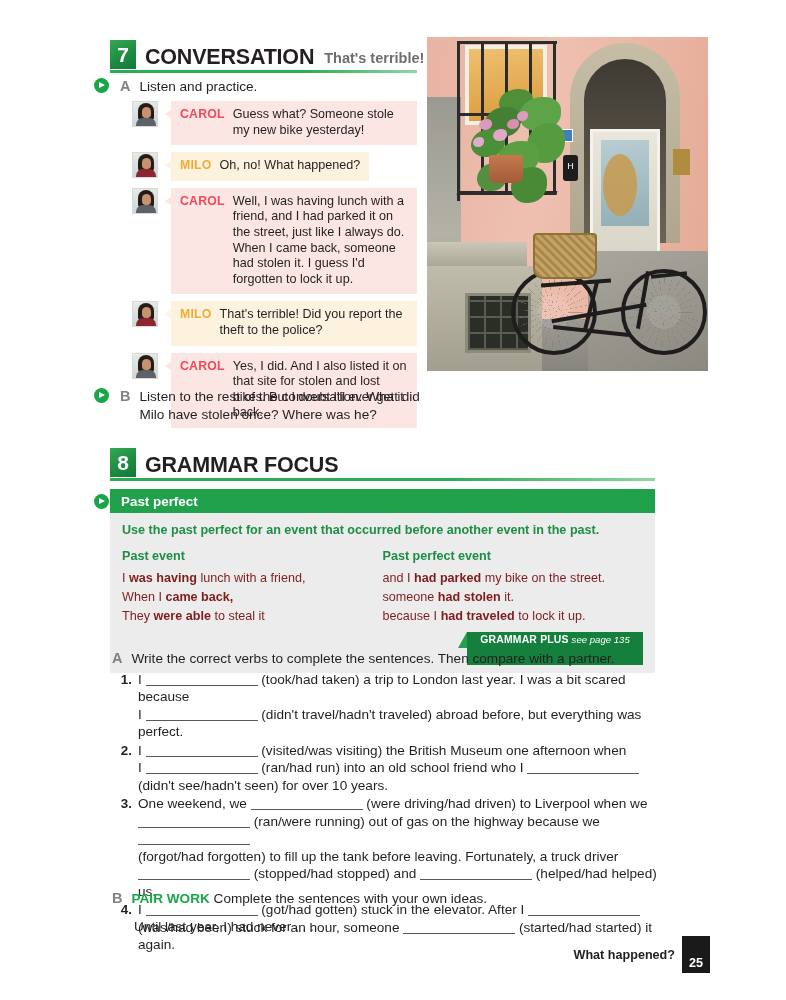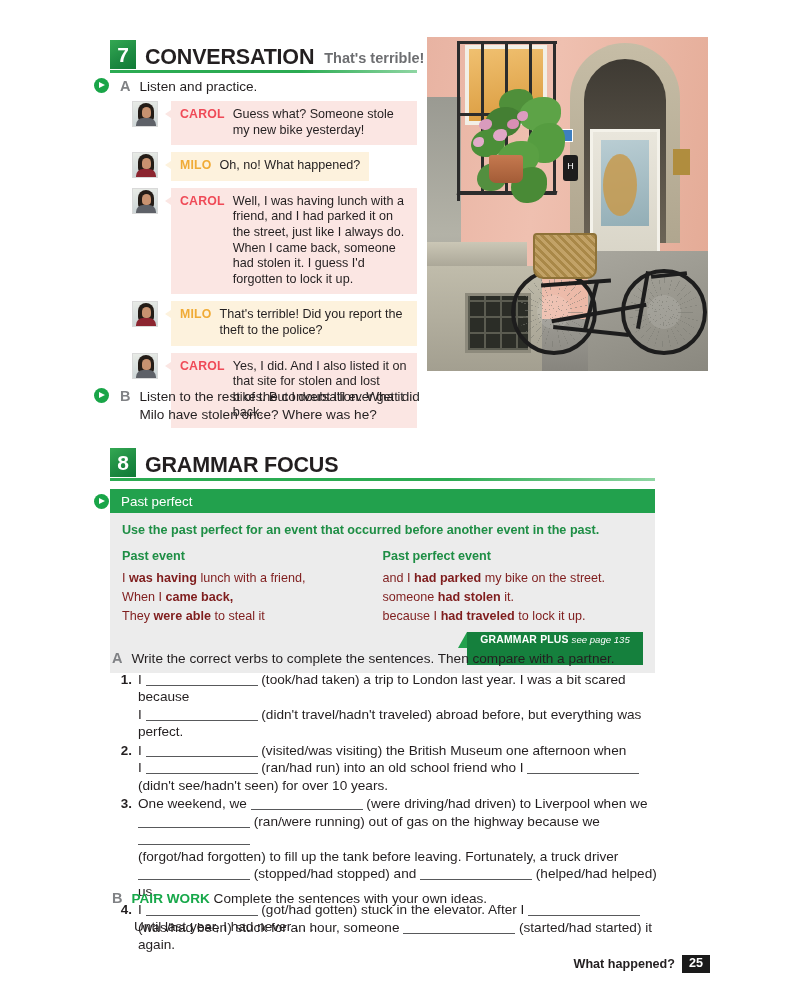--- a/index.html
+++ b/index.html
@@ -218,21 +218,21 @@
   .frame { position:absolute; background:#1d1d1d; }
   .basket { position:absolute; left:22px; top:8px; width:64px; height:46px;
     background: repeating-linear-gradient(45deg,#c2a267 0 3px,#a98848 3px 6px);
     border: 2px solid #8e7238; border-radius:4px 4px 10px 10px; }
 
   
   .gbox { position: absolute; left: 110px; top: 489px; width: 545px; }
   .gbox-head {
     background: #22a14d;
     color: #fff;
-    font-weight: normal;
+    font-weight: bold;
     font-size: 13.4px;
     padding: 5px 12px 6px 11px;
     height: 24px;
   }
   .gbox-body { background: #ececec; padding: 10px 12px 8px 12px; position: relative; }
   .g-rule {
     color: #1e8e45;
     font-weight: bold;
     font-size: 12.6px;
     margin-bottom: 12px;
@@ -285,21 +285,21 @@
     right: 76px; bottom: 27px;
     display: flex; align-items: center;
   }
   .foot-txt { font-size: 12.6px; font-weight: bold; }
   .pagenum {
     margin-left: 7px;
     background: #1a1a1a;
     color: #fff;
     font-weight: bold;
     font-size: 12.6px;
-    padding: 1px 7px 3px 7px;
+    padding: 20px 7px 3px 7px;
   }
 </style>
 </head>
 <body>
 
 <div class="page">
 
   <div class="sec-head" style="left:110px; top:40px;">
     <div class="sec-num">7</div>
     <div class="sec-title">CONVERSATION</div>

